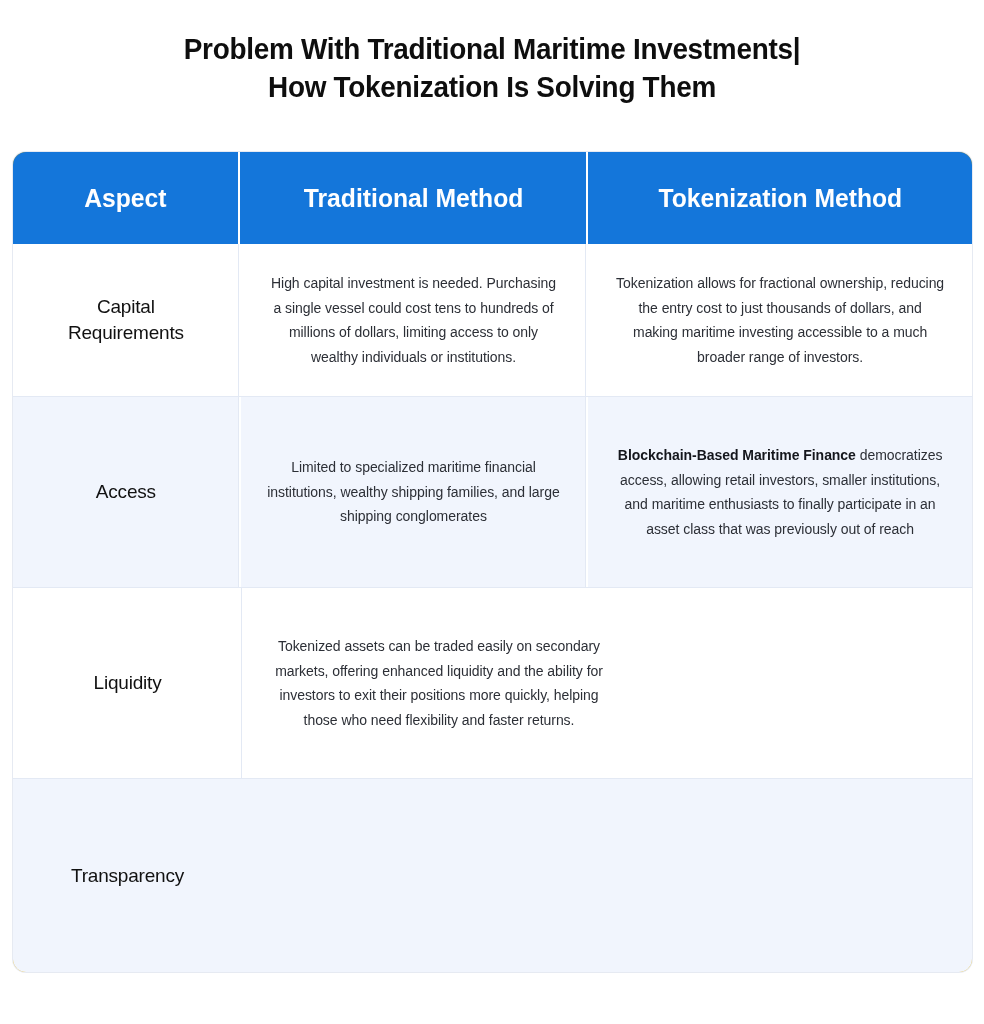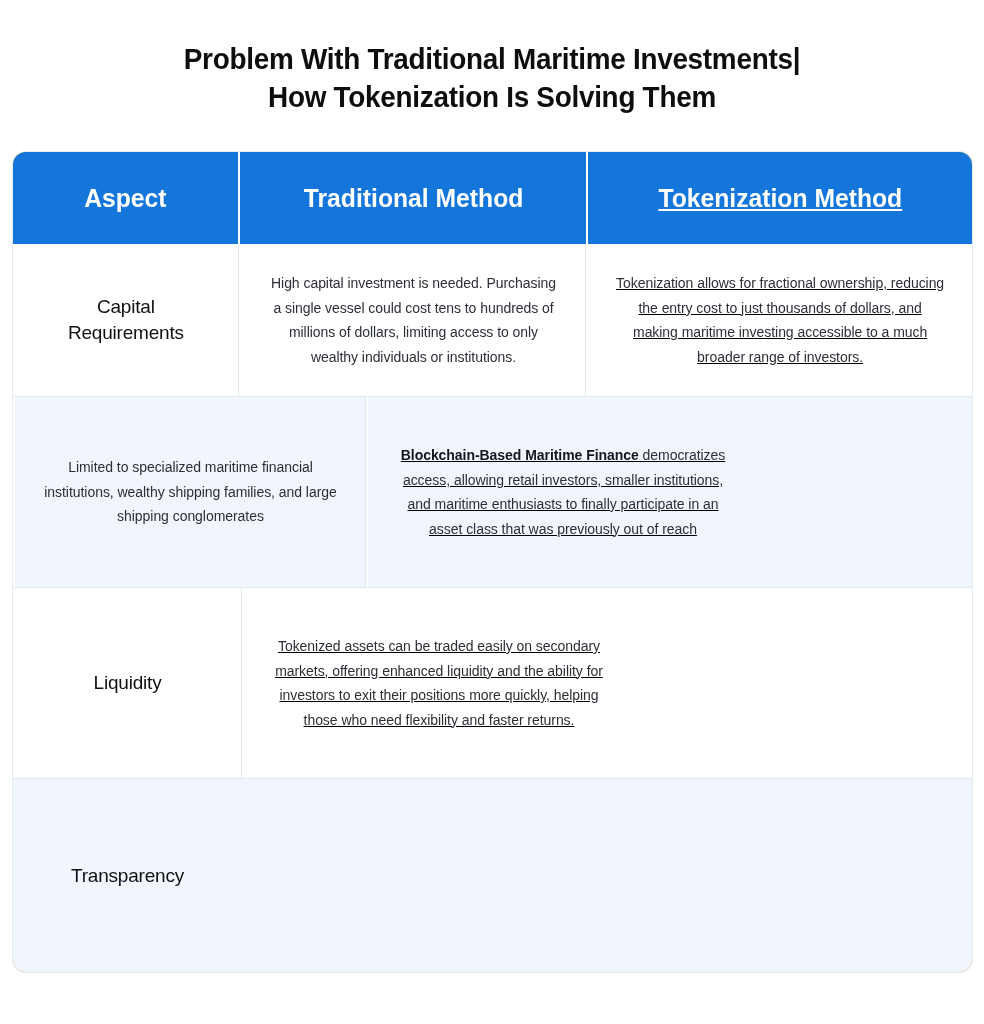--- a/index.html
+++ b/index.html
@@ -18,21 +18,21 @@
     position: relative;
     width: 984px;
     height: 1024px;
     background: #ffffff;
     box-sizing: border-box;
   }
 
   
   .title-block {
     width: 984px;
-    padding-top: 40px;
+    padding-top: 30px;
     text-align: center;
   }
   .title-line {
     display: block;
     font-family: "Liberation Sans", sans-serif;
     font-weight: 700;
     font-size: 30px;
     line-height: 38px;
     letter-spacing: -0.3px;
     color: #0e0e0e;
@@ -75,21 +75,21 @@
   .cell {
     box-sizing: border-box;
     display: flex;
     align-items: center;
     justify-content: center;
     text-align: center;
   }
 
   .col-aspect  { width: 229px; }
   .col-trad    { width: 353px; border-left: 2px solid rgba(255,255,255,0.92); box-shadow: -1px 0 0 #e3e9f4; }
-  .col-token   { width: 392px; border-left: 2px solid rgba(255,255,255,0.92); box-shadow: -1px 0 0 #e3e9f4; text-decoration: underline; }
+  .col-token   { width: 392px; border-left: 2px solid rgba(255,255,255,0.92); box-shadow: -1px 0 0 #e3e9f4; }
 
   .t-row.header .col-trad,
   .t-row.header .col-token {
     border-left: 2px solid #ffffff;
     box-shadow: none;
   }
 
   
   .t-row.header .cell {
     height: 92px;
@@ -162,20 +162,23 @@
       </div>
       <div class="cell col-trad">
         <span class="body-text">High capital investment is needed. Purchasing a single vessel could cost tens to hundreds of millions of dollars, limiting access to only wealthy individuals or institutions.</span>
       </div>
       <div class="cell col-token">
         <span class="body-text"><b></b><span>Tokenization allows for fractional ownership, reducing the entry cost to just thousands of dollars, and making maritime investing accessible to a much broader range of investors.</span></span>
       </div>
     </div>
 
     <div class="t-row body zebra sep row-h2">
+      <div class="cell col-aspect">
+        <span class="aspect-label">Access</span>
+      </div>
       <div class="cell col-trad">
         <span class="body-text">Limited to specialized maritime financial institutions, wealthy shipping families, and large shipping conglomerates</span>
       </div>
       <div class="cell col-token">
         <span class="body-text"><b>Blockchain-Based Maritime Finance</b><span> democratizes access, allowing retail investors, smaller institutions, and maritime enthusiasts to finally participate in an asset class that was previously out of reach</span></span>
       </div>
     </div>
 
     <div class="t-row body plain sep row-h3">
       <div class="cell col-aspect">

